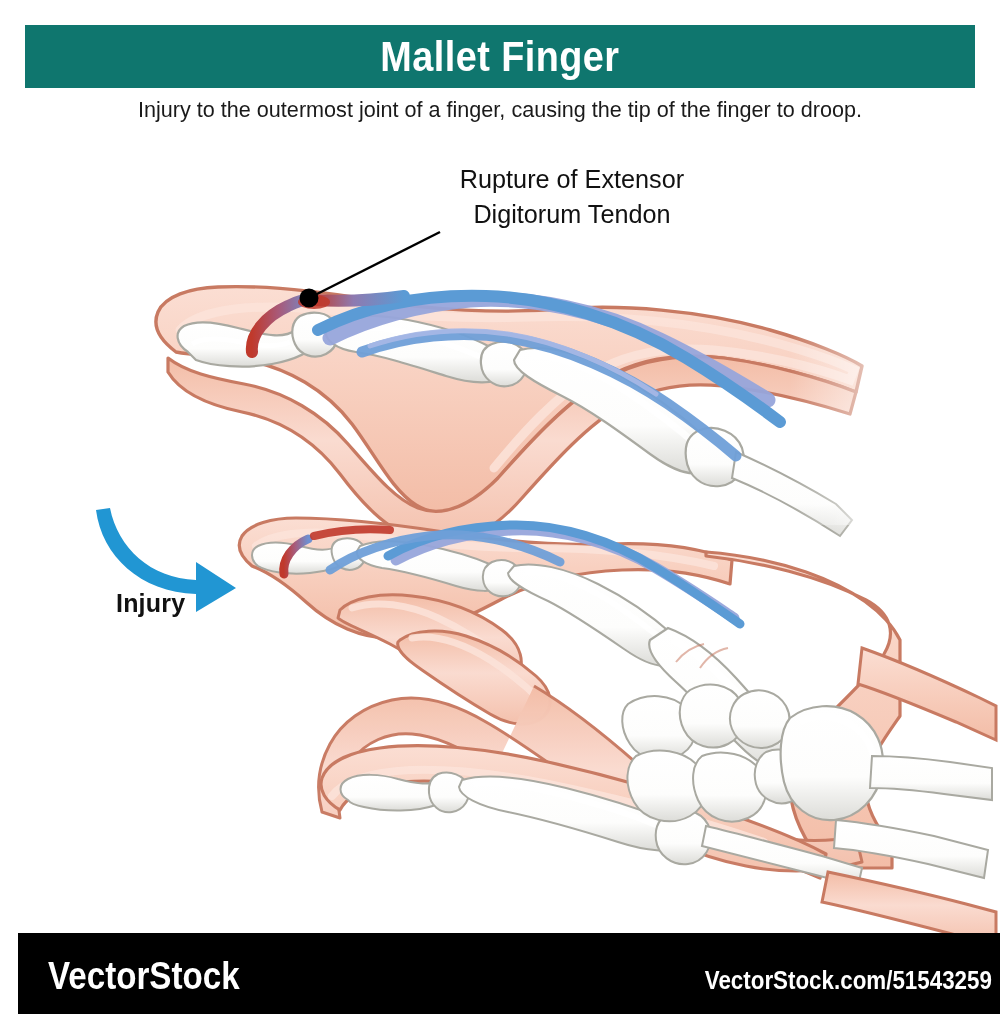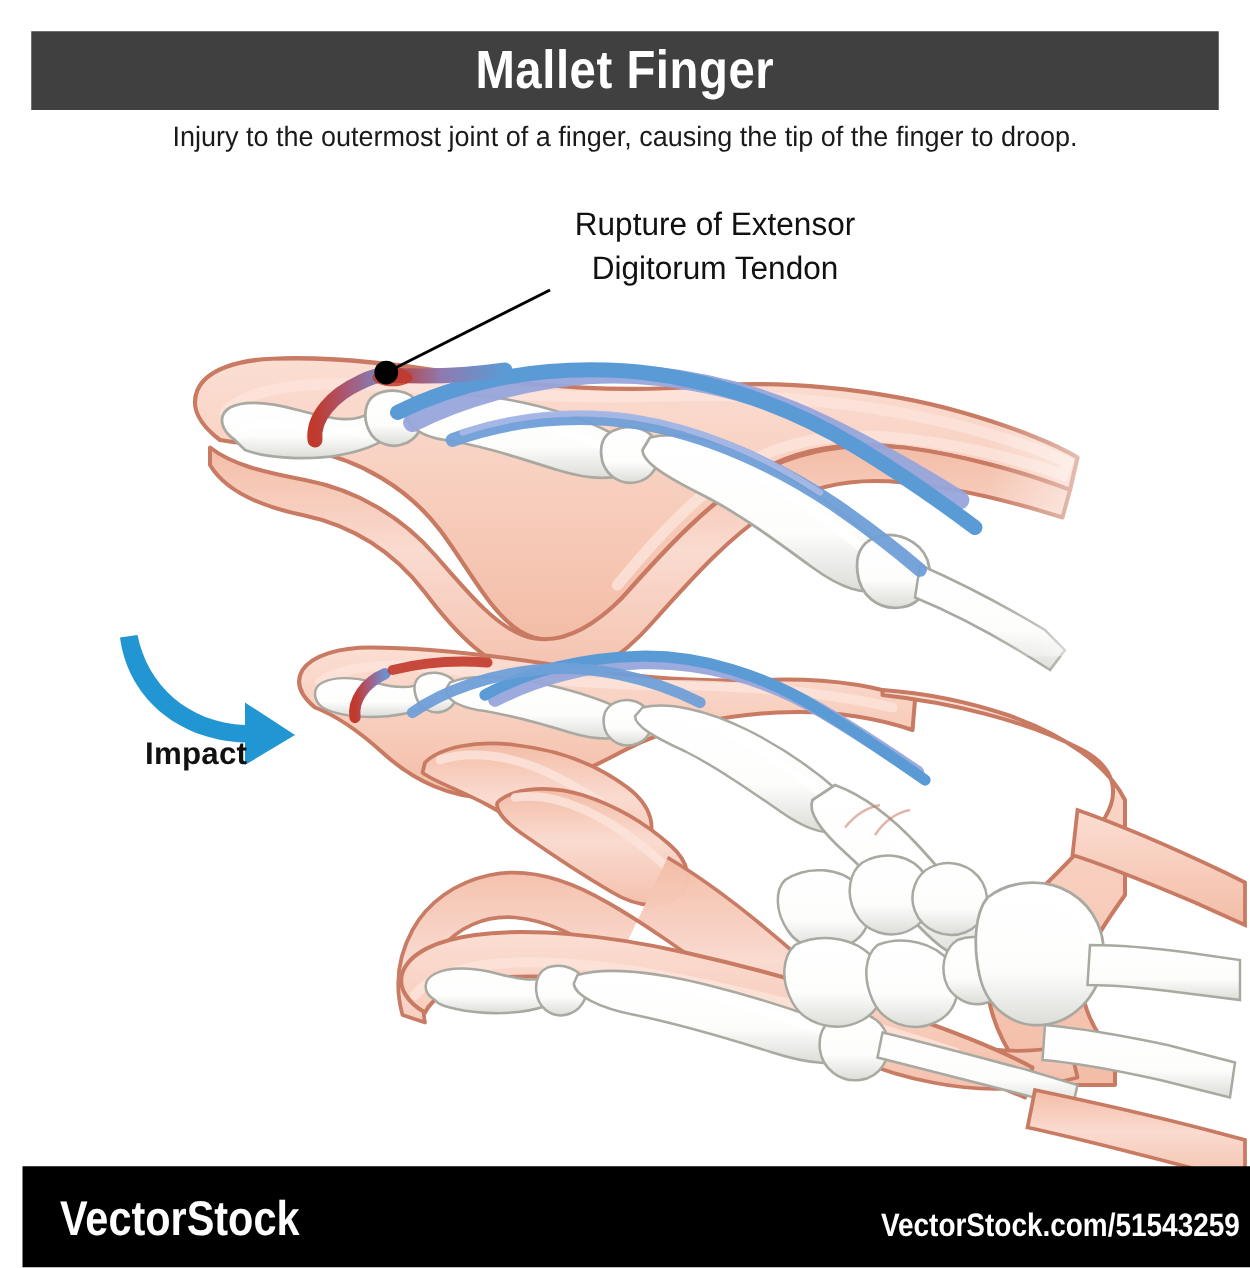--- a/index.html
+++ b/index.html
@@ -78,21 +78,21 @@
     white-space:nowrap;
   }
 
   .art{position:absolute;left:0;top:0;width:1000px;height:1014px;pointer-events:none;}
 </style>
 </head>
 <body>
 
 <div class="stage">
 
-  <div class="banner" style="background: #404040; justify-content: center;">
+  <div class="banner" style="background: #0f766e; justify-content: center;">
     <div class="banner-title" style="color: rgb(255, 255, 255);">Mallet Finger</div>
   </div>
 
   <div class="subtitle">Injury to the outermost joint of a finger, causing the tip of the finger to droop.</div>
 
   <svg class="art" viewBox="0 0 1000 1014" width="1000" height="1014" xmlns="http://www.w3.org/2000/svg">
     <defs>
 
       <linearGradient id="fadeRight" x1="0" y1="0" x2="1" y2="0">
         <stop offset="0%" stop-color="#ffffff" stop-opacity="0"></stop>
@@ -433,20 +433,20 @@
       <path d="M 676,662 C 684,652 694,646 704,644" fill="none" stroke="#c87a62" stroke-width="2" opacity="0.55"></path>
       <path d="M 700,668 C 708,656 718,650 728,648" fill="none" stroke="#c87a62" stroke-width="2" opacity="0.55"></path>
     </g>
   </svg>
 
   <div class="callout">
     <div>Rupture of Extensor</div>
     <div>Digitorum Tendon</div>
   </div>
 
-  <div class="impact-label">Impact</div>
+  <div class="impact-label">Injury</div>
 
   <div class="footer" style="background: rgb(0, 0, 0);">
     <div class="footer-brand">VectorStock</div>
     <div class="footer-url">VectorStock.com/51543259</div>
   </div>
 
 </div>
 
 </body></html>

